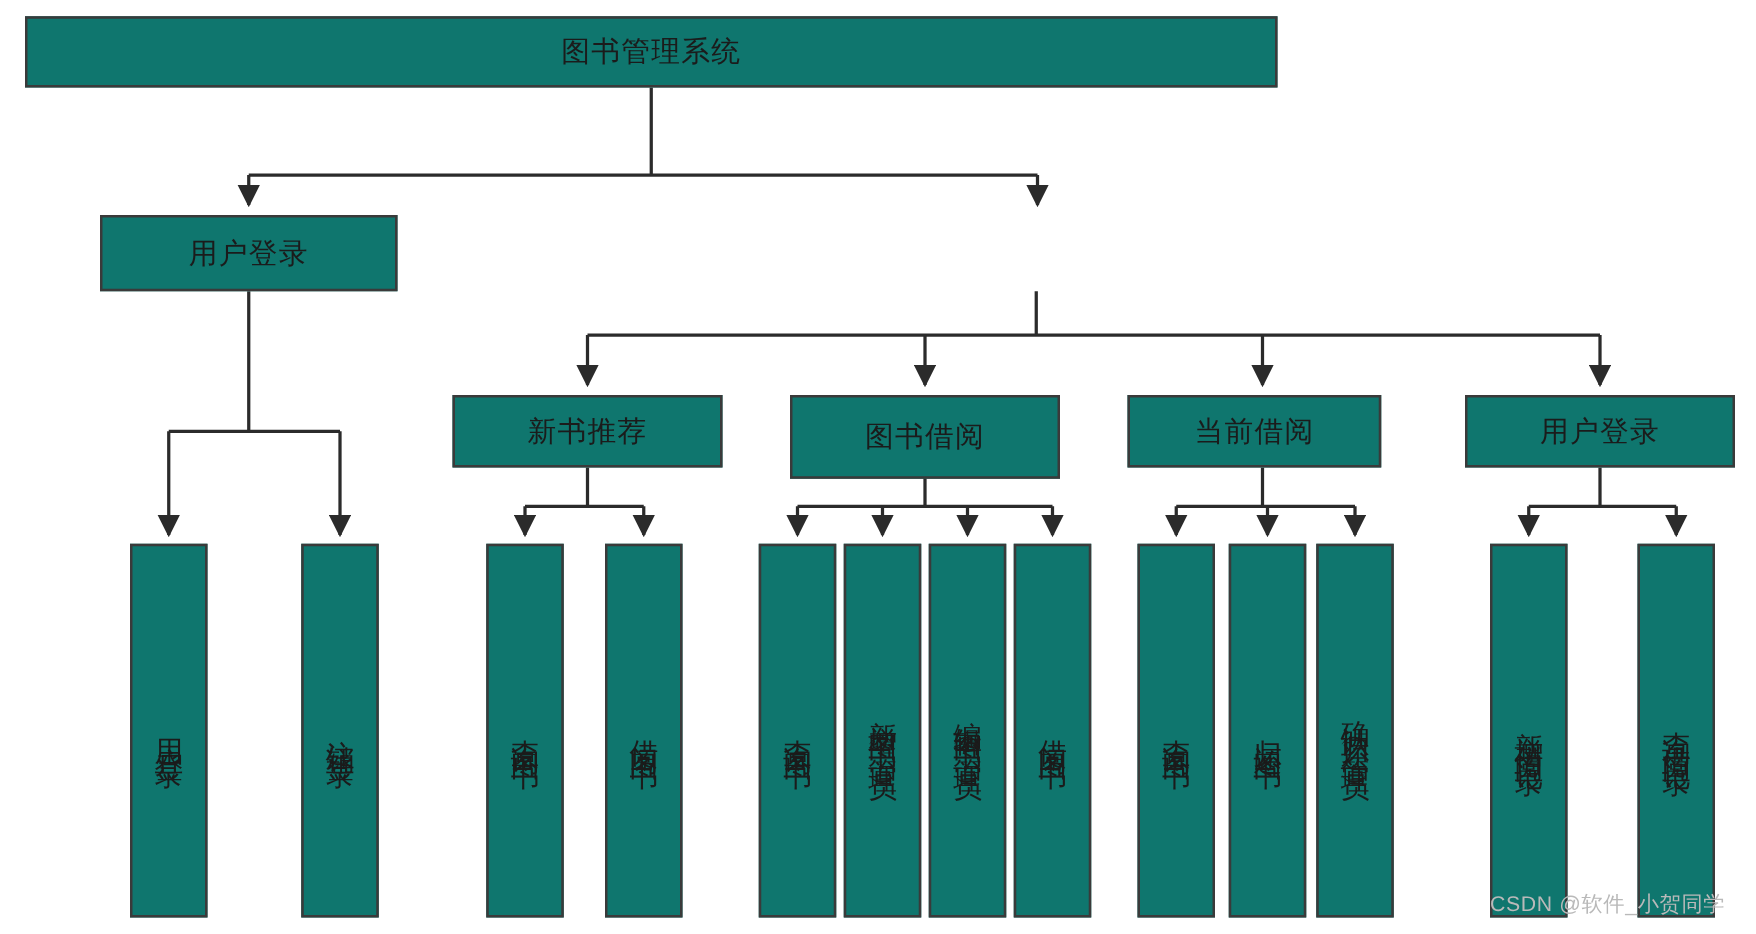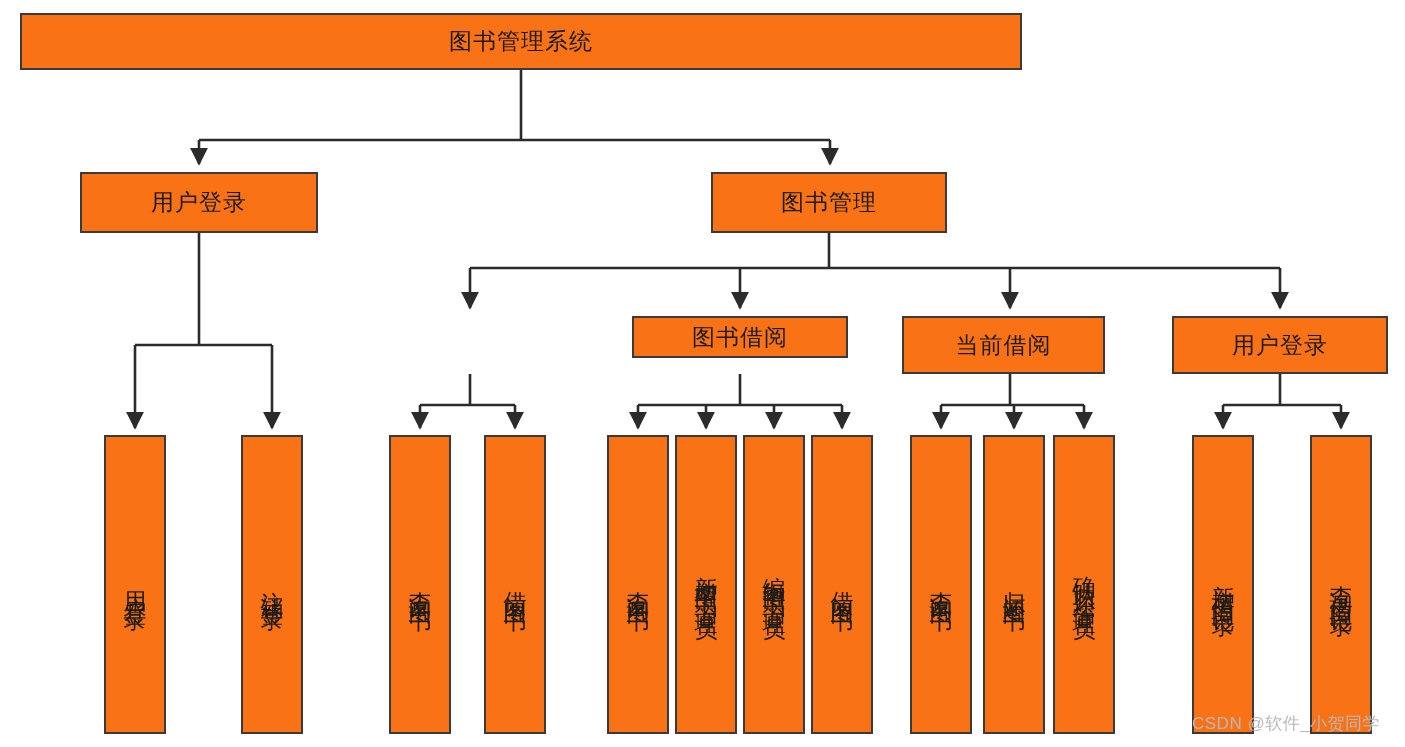--- a/index.html
+++ b/index.html
@@ -14,21 +14,21 @@
     width:1405px;height:747px;
   }
   #edges{
     position:absolute;left:0;top:0;
     width:1405px;height:747px;
     pointer-events:none;
   }
   .node{
     position:absolute;
     box-sizing:border-box;
-    background:#f97316;
+    background:#0f766e;
     border:2px solid #3a3a3a;
     display:flex;
     align-items:center;
     justify-content:center;
     color:#1b1b1b;
     z-index:2;
   }
   .node.h{
     font-size:23px;
     letter-spacing:1px;
@@ -110,25 +110,25 @@
     </g>
   </svg>
 
   <div class="node h" style="left:20px;top:13px;width:1002px;height:57px;">
     <span>图书管理系统</span>
   </div>
 
   <div class="node h" style="left:80px;top:172px;width:238px;height:61px;">
     <span>用户登录</span>
   </div>
-  <div class="node h" style="left:711px;top:172px;width:236px;height:61px;">
-    <span>图书管理</span>
+
+  <div class="node h" style="left:362px;top:316px;width:216px;height:58px;">
+    <span>新书推荐</span>
   </div>
-
-  <div class="node h" style="left:632px;top:316px;width:216px;height:42px;">
+  <div class="node h" style="left:632px;top:316px;width:216px;height:67px;">
     <span>图书借阅</span>
   </div>
   <div class="node h" style="left:902px;top:316px;width:203px;height:58px;">
     <span>当前借阅</span>
   </div>
   <div class="node h" style="left:1172px;top:316px;width:216px;height:58px;">
     <span>用户登录</span>
   </div>
 
   <div class="node v" style="left:104px;top:435px;width:62px;height:299px;">

